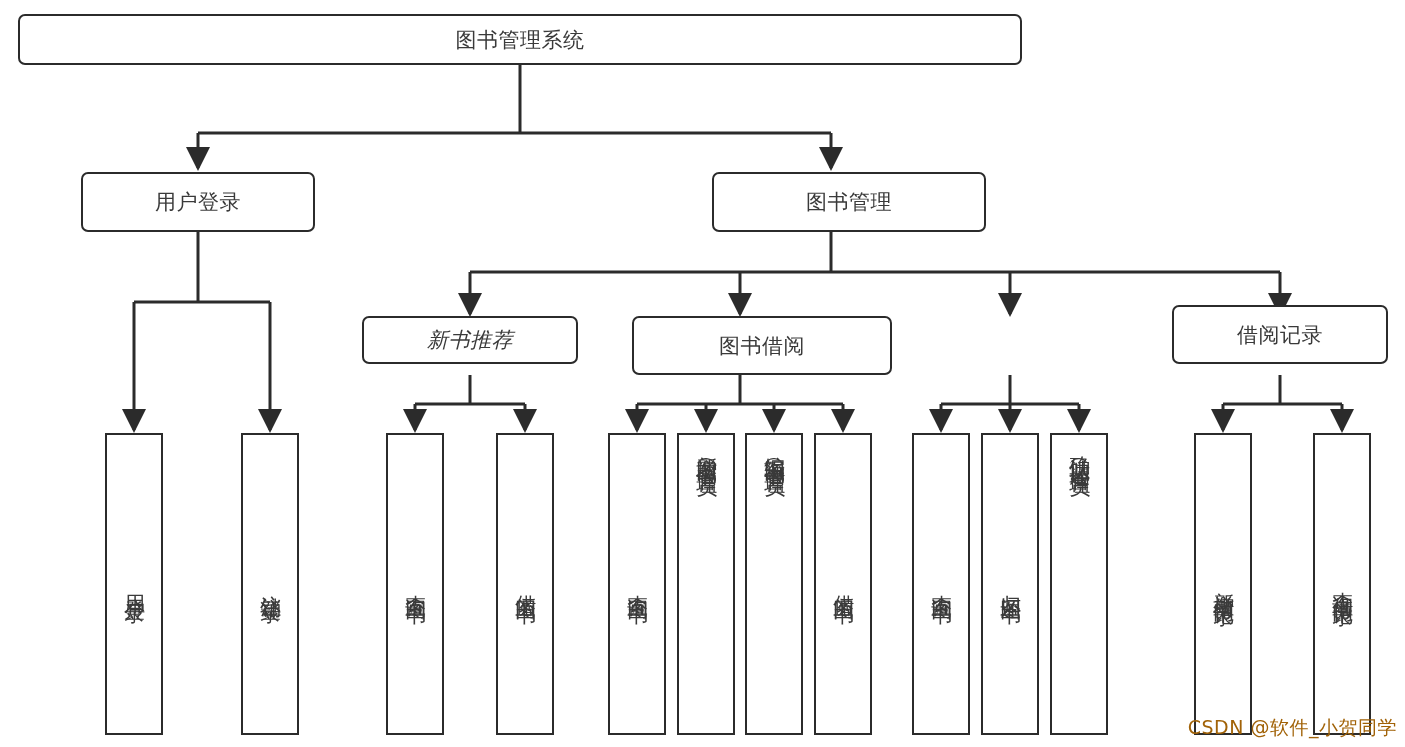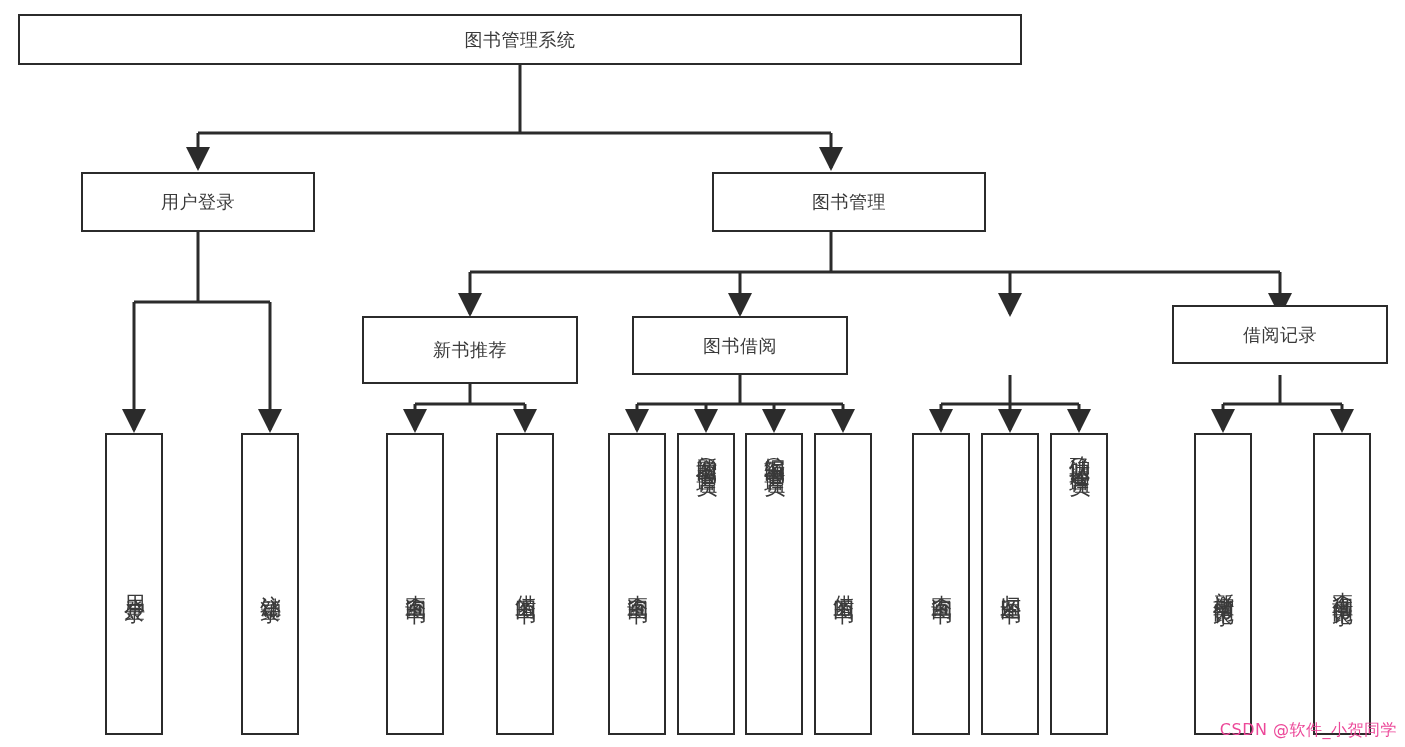--- a/index.html
+++ b/index.html
@@ -29,22 +29,23 @@
     box-sizing: border-box;
     border: 2.5px solid #2b2b2b;
     background: #ffffff;
     color: #3a3a3a;
     display: flex;
     align-items: center;
     justify-content: center;
     overflow: hidden;
   }
   .node.h-node {
-    font-size: 18px;
+    font-size: 21px;
     letter-spacing: 0.5px;
+    border-radius: 7px;
   }
   .node.v-node {
     align-items: flex-start;
     justify-content: center;
     padding-top: 4px;
   }
   .node.v-node.centered {
     align-items: center;
     padding-top: 0;
   }
@@ -58,22 +59,22 @@
     white-space: nowrap;
   }
   .htext {
     color: #3a3a3a;
     white-space: nowrap;
   }
   #watermark {
     position: absolute;
     right: 8px;
     bottom: 6px;
-    font-size: 16px;
-    color: #ec4899;
+    font-size: 19px;
+    color: #a16207;
     letter-spacing: 0.5px;
     white-space: nowrap;
   }
 </style>
 </head>
 <body>
 
 <div id="canvas">
 
   <svg id="edges" viewBox="0 0 1405 747">
@@ -130,24 +131,24 @@
     <span class="htext">图书管理系统</span>
   </div>
 
   <div class="node h-node" style="left:81px; top:172px; width:234px; height:60px;">
     <span class="htext">用户登录</span>
   </div>
   <div class="node h-node" style="left:712px; top:172px; width:274px; height:60px;">
     <span class="htext">图书管理</span>
   </div>
 
-  <div class="node h-node" style="left:362px; top:316px; width:216px; height:68px;">
+  <div class="node h-node" style="left:362px; top:316px; width:216px; height:48px;font-style:italic;">
     <span class="htext">新书推荐</span>
   </div>
-  <div class="node h-node" style="left:632px; top:316px; width:216px; height:59px;">
+  <div class="node h-node" style="left:632px; top:316px; width:260px; height:59px;">
     <span class="htext">图书借阅</span>
   </div>
   <div class="node h-node" style="left:1172px; top:305px; width:216px; height:59px;">
     <span class="htext">借阅记录</span>
   </div>
 
   <div class="node v-node centered" style="left:105px; top:433px; width:58px; height:302px;">
     <span class="vtext">用户登录</span>
   </div>
   <div class="node v-node centered" style="left:241px; top:433px; width:58px; height:302px;">

